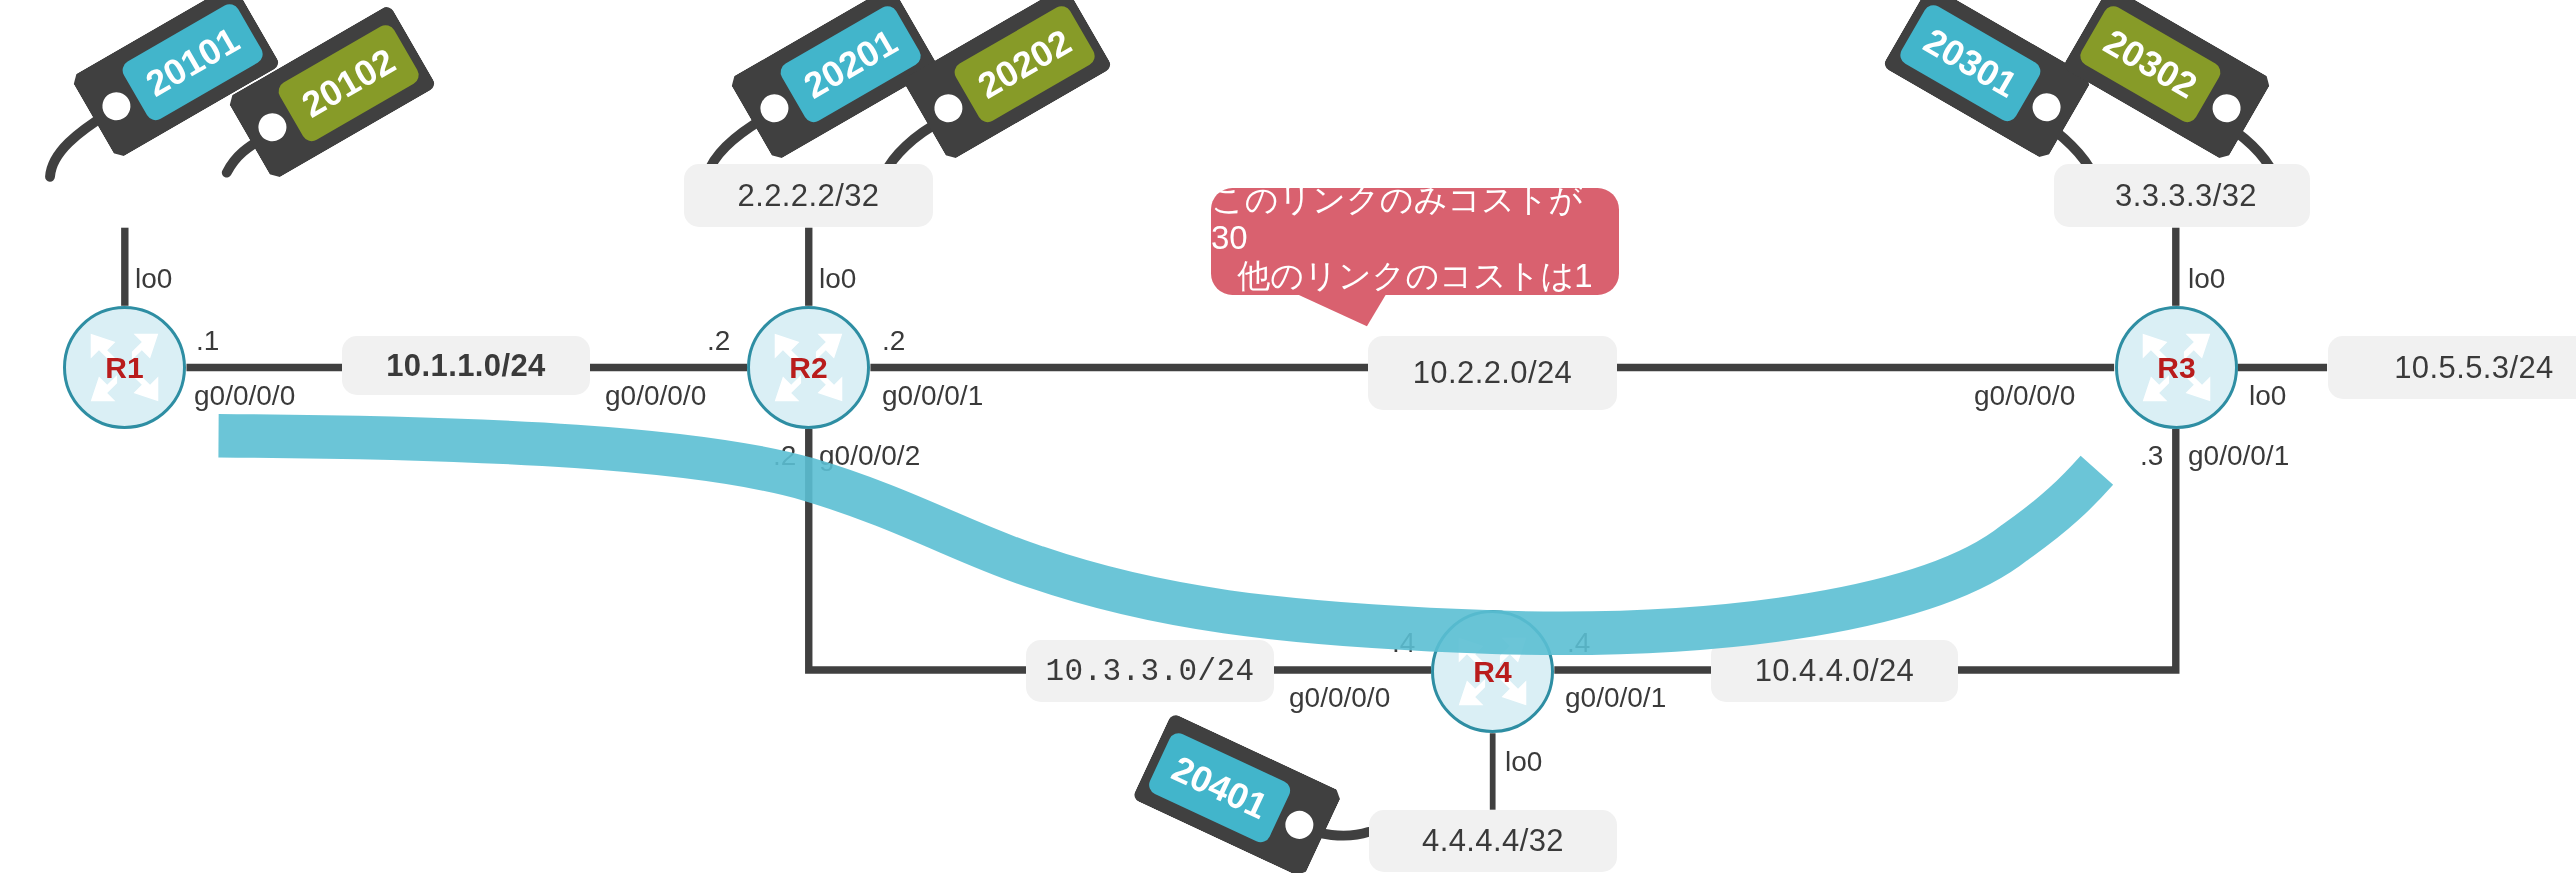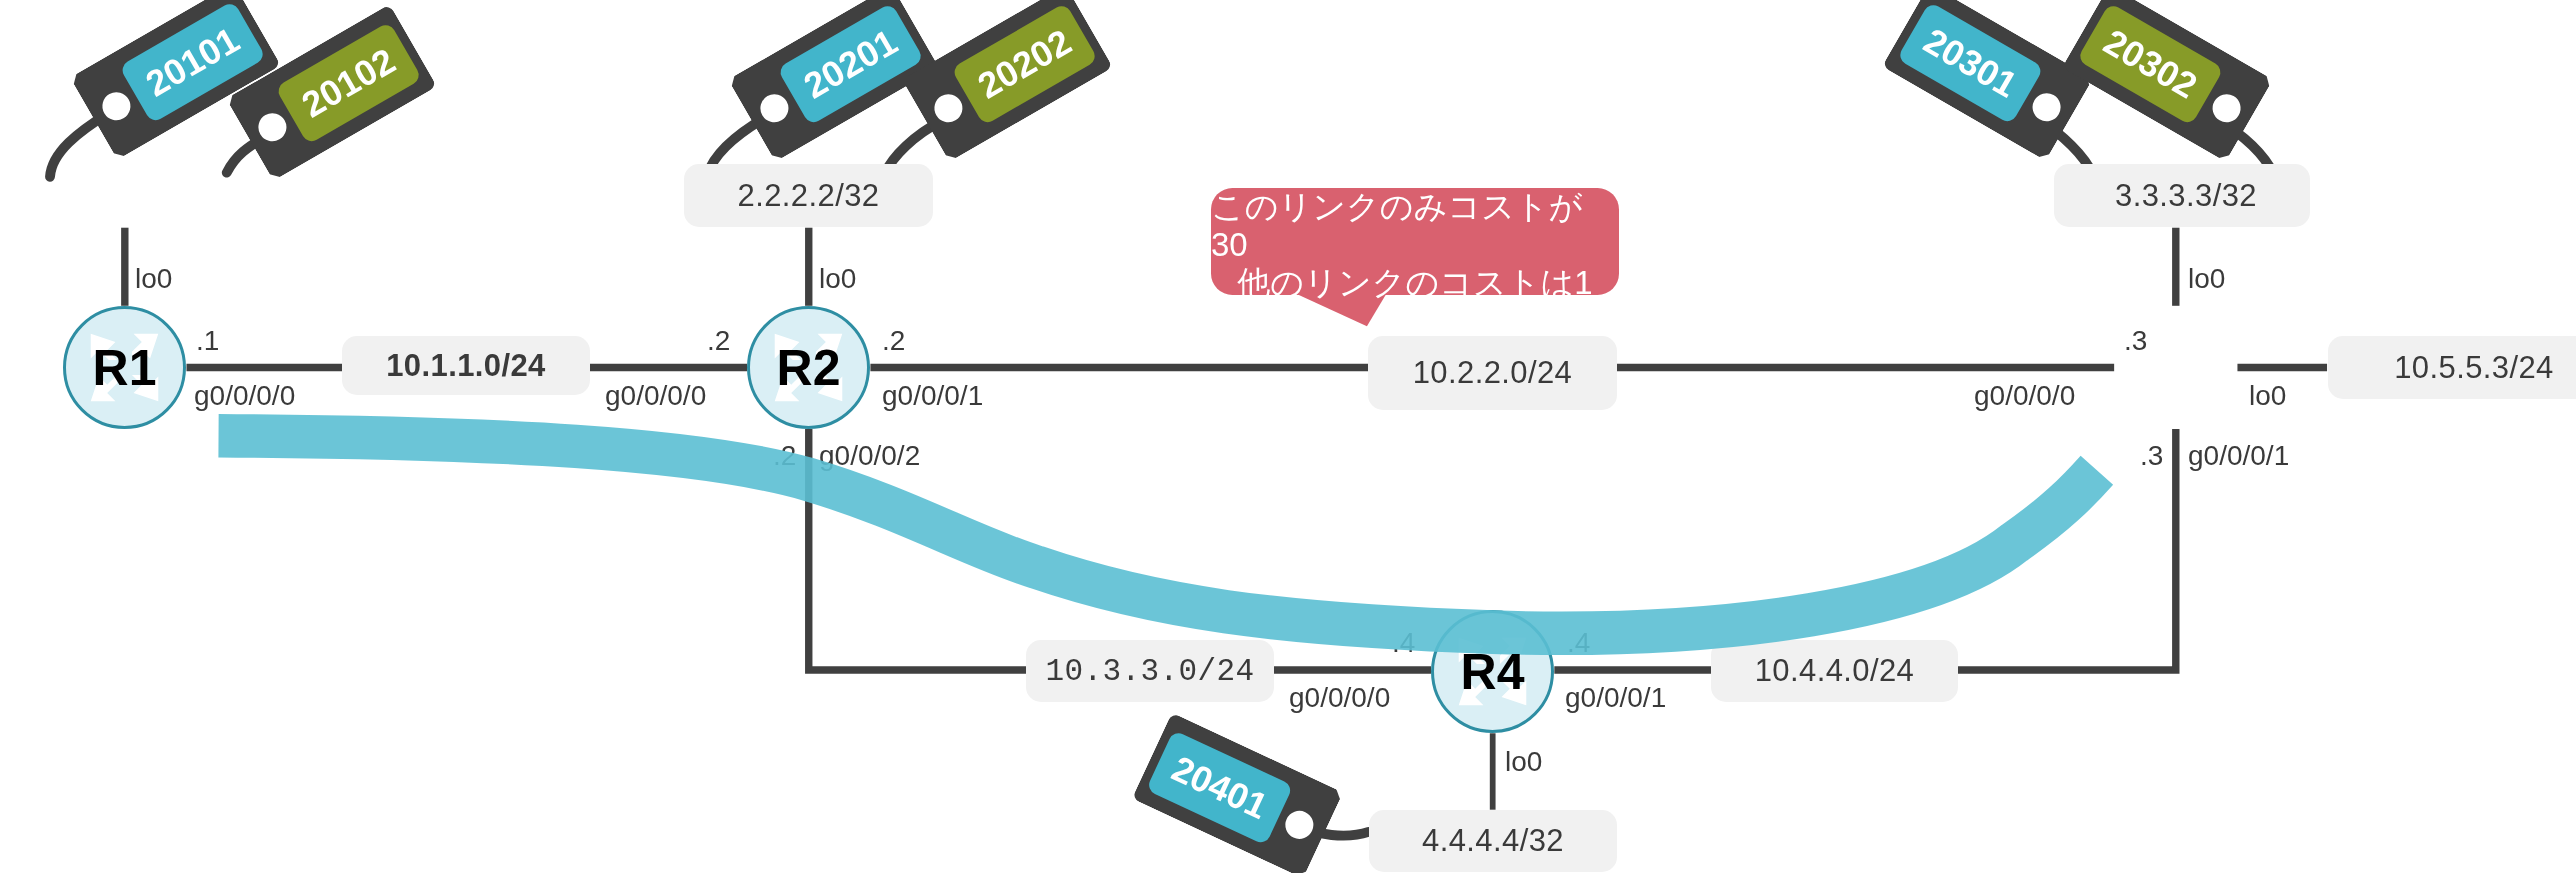--- a/index.html
+++ b/index.html
@@ -7,33 +7,33 @@
          font-family: "Liberation Sans", "DejaVu Sans", sans-serif; color: #3b3b3b; }
   #canvas { position: absolute; left: 0; top: 0; width: 2576px; height: 873px; }
   svg.layer { position: absolute; left: 0; top: 0; }
   .netbox { position: absolute; background: #f1f1f1; border-radius: 15px;
             display: flex; align-items: center; justify-content: center;
             font-size: 31px; color: #3a3a3a; letter-spacing: 0.4px; }
   .router { position: absolute; width: 123px; height: 123px; border-radius: 50%;
             background: #daeff5; border: 3.3px solid #2e8ea3; box-sizing: border-box;
             display: flex; align-items: center; justify-content: center; }
   .router svg { position: absolute; left: 0; top: 0; }
-  .router-label { position: relative; font-weight: bold; font-size: 50px; color: #000000; z-index: 2; }
+  .router-label { position: relative; font-weight: bold; font-size: 30px; color: #b91c1c; z-index: 2; }
   .lbl { position: absolute; font-size: 28px; color: #3a3a3a; white-space: nowrap; line-height: 1; }
   .tag { position: absolute; width: 189px; height: 95px; transform-origin: center center; }
   .tag-body { position: absolute; inset: 0; background: #404040;
               clip-path: polygon(0 8%, 4% 0, 100% 0, 100% 100%, 4% 100%, 0 92%);
               border-radius: 8.2px; }
   .tag-hole { position: absolute; width: 28px; height: 28px; border-radius: 50%; background: #ffffff; top: 34px; }
   .tag-plate { position: absolute; top: 15px; height: 66px; width: 132px; border-radius: 10px;
                display: flex; align-items: center; justify-content: center;
                font-weight: bold; font-size: 36px; color: #ffffff; }
   .callout { position: absolute; left: 1211px; top: 188px; width: 408px; height: 107px;
              background: #d9616f; border-radius: 21.4px; color: #ffffff;
-             display: flex; flex-direction: column; align-items: center; justify-content: flex-start;
+             display: flex; flex-direction: column; align-items: center; justify-content: flex-end;
              font-size: 33px; line-height: 1.15; }
   .overlay { pointer-events: none; }
 </style>
 </head>
 <body>
 
 <div id="canvas">
 
   <svg class="layer" width="2576" height="873" viewBox="0 0 3132 1062">
     <g stroke="#404040" stroke-width="9" fill="none">
@@ -117,20 +117,31 @@
     <svg width="117" height="117" viewBox="0 0 142 142">
       <g fill="#ffffff">
         <polygon points="30,30 60,40 50,50 62,62 52,62 40,50 30,60"></polygon>
         <polygon points="112,30 102,60 92,50 80,62 80,52 92,40 82,30"></polygon>
         <polygon points="30,112 40,82 50,92 62,80 62,90 50,102 60,112"></polygon>
         <polygon points="112,112 82,102 92,92 80,80 90,80 102,92 112,82"></polygon>
       </g>
     </svg>
     <span class="router-label">R2</span>
   </div>
+  <div class="router" style="left:2115px;top:306px;">
+    <svg width="117" height="117" viewBox="0 0 142 142">
+      <g fill="#ffffff">
+        <polygon points="30,30 60,40 50,50 62,62 52,62 40,50 30,60"></polygon>
+        <polygon points="112,30 102,60 92,50 80,62 80,52 92,40 82,30"></polygon>
+        <polygon points="30,112 40,82 50,92 62,80 62,90 50,102 60,112"></polygon>
+        <polygon points="112,112 82,102 92,92 80,80 90,80 102,92 112,82"></polygon>
+      </g>
+    </svg>
+    <span class="router-label">R3</span>
+  </div>
   <div class="router" style="left:1431px;top:610px;">
     <svg width="117" height="117" viewBox="0 0 142 142">
       <g fill="#ffffff">
         <polygon points="30,30 60,40 50,50 62,62 52,62 40,50 30,60"></polygon>
         <polygon points="112,30 102,60 92,50 80,62 80,52 92,40 82,30"></polygon>
         <polygon points="30,112 40,82 50,92 62,80 62,90 50,102 60,112"></polygon>
         <polygon points="112,112 82,102 92,92 80,80 90,80 102,92 112,82"></polygon>
       </g>
     </svg>
     <span class="router-label">R4</span>

